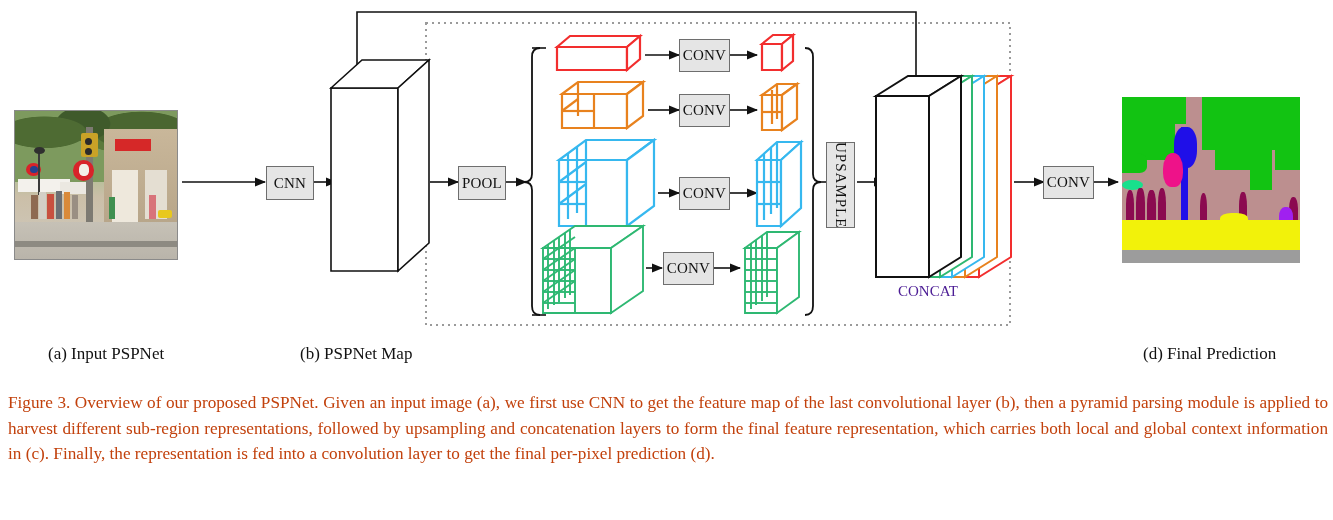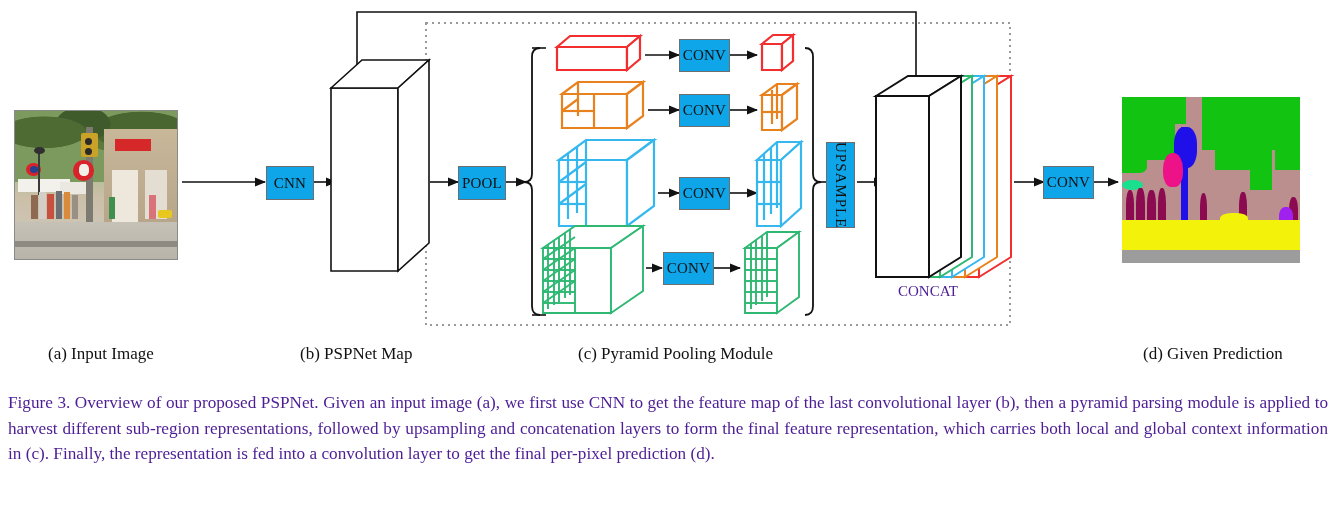--- a/index.html
+++ b/index.html
@@ -8,29 +8,29 @@
   .fig{position:absolute;left:0;top:0;width:1333px;height:370px;}
   svg.canvas{position:absolute;left:0;top:0;width:1333px;height:370px;}
 
   
   .panel-label{position:absolute;font-size:17px;color:#111;white-space:nowrap;
                font-family:"Liberation Serif","DejaVu Serif",serif;}
 
   
   .caption{position:absolute;left:8px;top:390px;width:1320px;
            font-size:17.2px;line-height:25.5px;text-align:justify;
-           font-family:"Liberation Serif","DejaVu Serif",serif;color:#4c1d95;}
+           font-family:"Liberation Serif","DejaVu Serif",serif;color:#c2410c;}
   .caption p{margin:0;}
 
   
   .photo{position:absolute;border:1px solid #8a8a8a;overflow:hidden;}
   .seg{position:absolute;overflow:hidden;}
 
   
-  .opbox{position:absolute;border:1.6px solid #6e6e6e;background:#0ea5e9;
+  .opbox{position:absolute;border:1.6px solid #6e6e6e;background:#e5e5e5;
          display:flex;align-items:center;justify-content:center;
          font-size:15px;letter-spacing:.2px;color:#111;
          font-family:"Liberation Serif","DejaVu Serif",serif;}
   .opbox.vert{writing-mode:vertical-rl;text-orientation:mixed;letter-spacing:1px;}
   .concat-label{position:absolute;font-size:15px;color:#4c1d95;white-space:nowrap;}
 </style>
 </head>
 <body>
 
 <div class="fig">
@@ -317,21 +317,20 @@
     <div style="position:absolute;left:94%;top:60%;width:5%;height:16%;background:#8b0a50;border-radius:45% 45% 0 0;"></div>
 
     <div style="position:absolute;left:88%;top:66%;width:8%;height:14%;background:#a020f0;border-radius:40%;"></div>
 
     <div style="position:absolute;left:0;top:74%;width:100%;height:18%;background:#f2f20a;"></div>
     <div style="position:absolute;left:55%;top:70%;width:16%;height:8%;background:#f2f20a;border-radius:40% 40% 0 0;"></div>
 
     <div style="position:absolute;left:0;top:92%;width:100%;height:8%;background:#9c9c9c;"></div>
   </div>
 
-  <div class="panel-label" style="left:48px;top:344px;">(a) Input Image</div>
+  <div class="panel-label" style="left:48px;top:344px;">(a) Input PSPNet</div>
   <div class="panel-label" style="left:300px;top:344px;">(b) PSPNet Map</div>
-  <div class="panel-label" style="left:578px;top:344px;">(c) Pyramid Pooling Module</div>
-  <div class="panel-label" style="left:1143px;top:344px;">(d) Given Prediction</div>
+  <div class="panel-label" style="left:1143px;top:344px;">(d) Final Prediction</div>
 </div>
 
 <div class="caption">
   <p>Figure 3. Overview of our proposed PSPNet. Given an input image (a), we first use CNN to get the feature map of the last convolutional layer (b), then a pyramid parsing module is applied to harvest different sub-region representations, followed by upsampling and concatenation layers to form the final feature representation, which carries both local and global context information in (c). Finally, the representation is fed into a convolution layer to get the final per-pixel prediction (d).</p>
 </div>
 
 </body></html>

